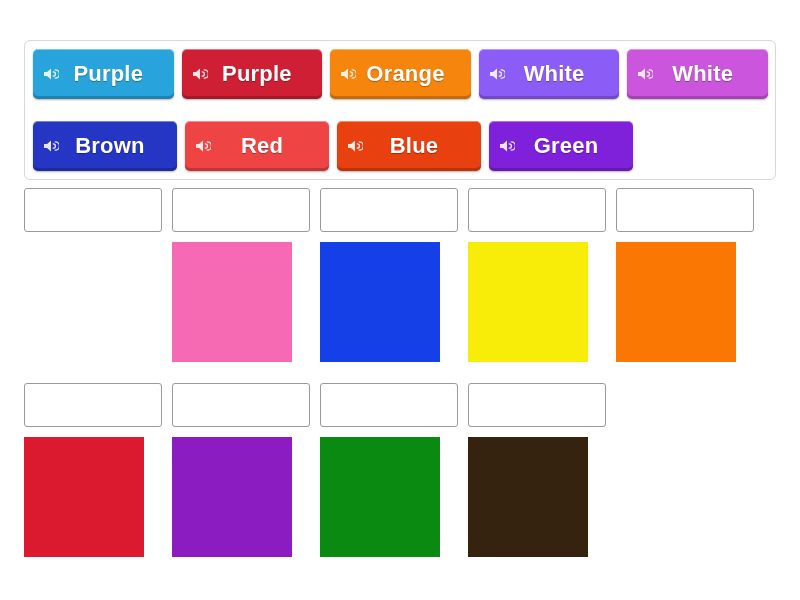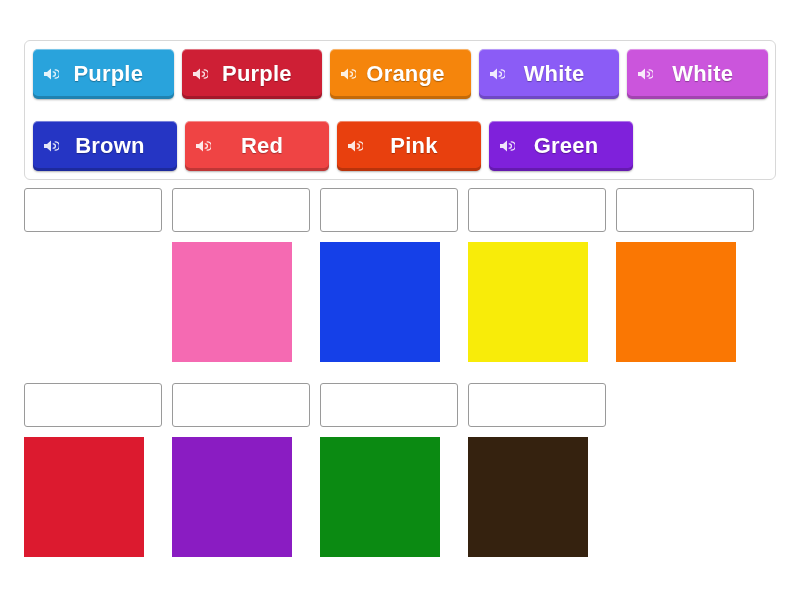--- a/index.html
+++ b/index.html
@@ -174,21 +174,21 @@
             <path d="M12.2 2.8 A 4.2 4.2 0 0 1 12.2 11.2" fill="none" stroke="#ffffff" stroke-width="1.3" stroke-linecap="round"></path>
           </svg>
           <span class="wt-label">Red</span>
         </div>
         <div class="word-tile" style="background: rgb(232, 64, 14);">
           <svg class="speaker-icon" viewBox="0 0 16 14">
             <path d="M1 5 H4 L8 1.5 V12.5 L4 9 H1 Z" fill="#ffffff"></path>
             <path d="M10.2 4.8 A 2.2 2.2 0 0 1 10.2 9.2" fill="none" stroke="#ffffff" stroke-width="1.3" stroke-linecap="round"></path>
             <path d="M12.2 2.8 A 4.2 4.2 0 0 1 12.2 11.2" fill="none" stroke="#ffffff" stroke-width="1.3" stroke-linecap="round"></path>
           </svg>
-          <span class="wt-label">Pink</span>
+          <span class="wt-label">Blue</span>
         </div>
         <div class="word-tile" style="background: rgb(127, 33, 219);">
           <svg class="speaker-icon" viewBox="0 0 16 14">
             <path d="M1 5 H4 L8 1.5 V12.5 L4 9 H1 Z" fill="#ffffff"></path>
             <path d="M10.2 4.8 A 2.2 2.2 0 0 1 10.2 9.2" fill="none" stroke="#ffffff" stroke-width="1.3" stroke-linecap="round"></path>
             <path d="M12.2 2.8 A 4.2 4.2 0 0 1 12.2 11.2" fill="none" stroke="#ffffff" stroke-width="1.3" stroke-linecap="round"></path>
           </svg>
           <span class="wt-label">Green</span>
         </div>
       </div>

